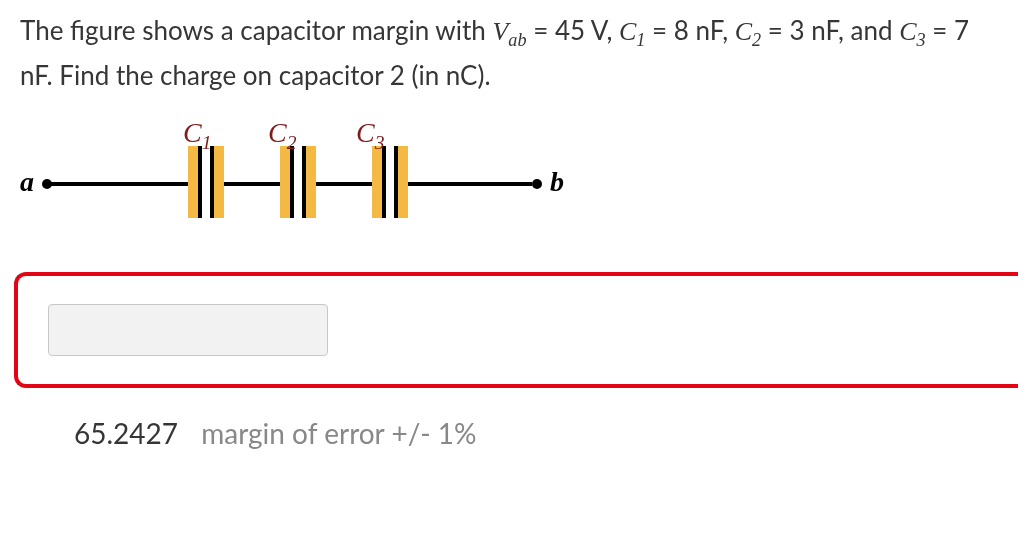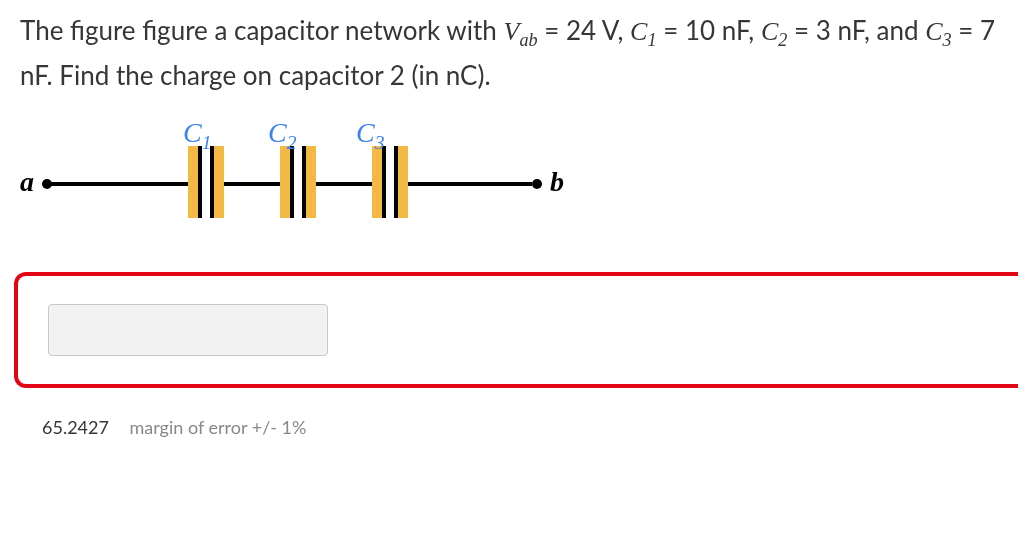--- a/index.html
+++ b/index.html
@@ -51,21 +51,21 @@
     font-style: italic;
     font-size: 28px;
     color: #000;
     font-weight: 600;
   }
   .cap-label {
     position: absolute;
     font-family: "Times New Roman", serif;
     font-style: italic;
     font-size: 28px;
-    color: #3b82f6;
+    color: #7f1d1d;
     top: -5px;
   }
   .cap {
     position: absolute;
     top: 24px;
     width: 36px;
     height: 72px;
   }
   .cap .plate {
     position: absolute;
@@ -102,39 +102,39 @@
     border: 1px solid #c8c8c8;
     border-radius: 4px;
     background: #f2f2f2;
     font-size: 20px;
     padding: 0 10px;
     box-sizing: border-box;
   }
 
   .result-line {
     margin-top: 28px;
-    margin-left: 22px;
-    font-size: 18px;
+    margin-left: 54px;
+    font-size: 28px;
   }
   .result-val {
     color: #363636;
     font-weight: 400;
   }
   .result-note {
     color: #888;
     margin-left: 16px;
   }
 </style>
 </head>
 <body>
 
 <div class="container">
 
   <div class="question-text">
-    <span>The figure figure a capacitor network with </span><i><span>V</span><sub>ab</sub></i><span> = 24 V, </span><i><span>C</span><sub>1</sub></i><span> = 10 nF, </span><i><span>C</span><sub>2</sub></i><span> = 3 nF, and </span><i><span>C</span><sub>3</sub></i><span> = 7 nF. Find the charge on capacitor 2 (in nC).</span>
+    <span>The figure shows a capacitor margin with </span><i><span>V</span><sub>ab</sub></i><span> = 45 V, </span><i><span>C</span><sub>1</sub></i><span> = 8 nF, </span><i><span>C</span><sub>2</sub></i><span> = 3 nF, and </span><i><span>C</span><sub>3</sub></i><span> = 7 nF. Find the charge on capacitor 2 (in nC).</span>
   </div>
 
   <div class="figure">
     <span class="node-label" style="left:0; top:44px;">a</span>
     <div class="dot" style="left:22px;"></div>
 
     <div class="wire" style="left:28px; width:140px;"></div>
 
     <div class="cap" style="left:168px;">
       <div class="plate left"></div>

